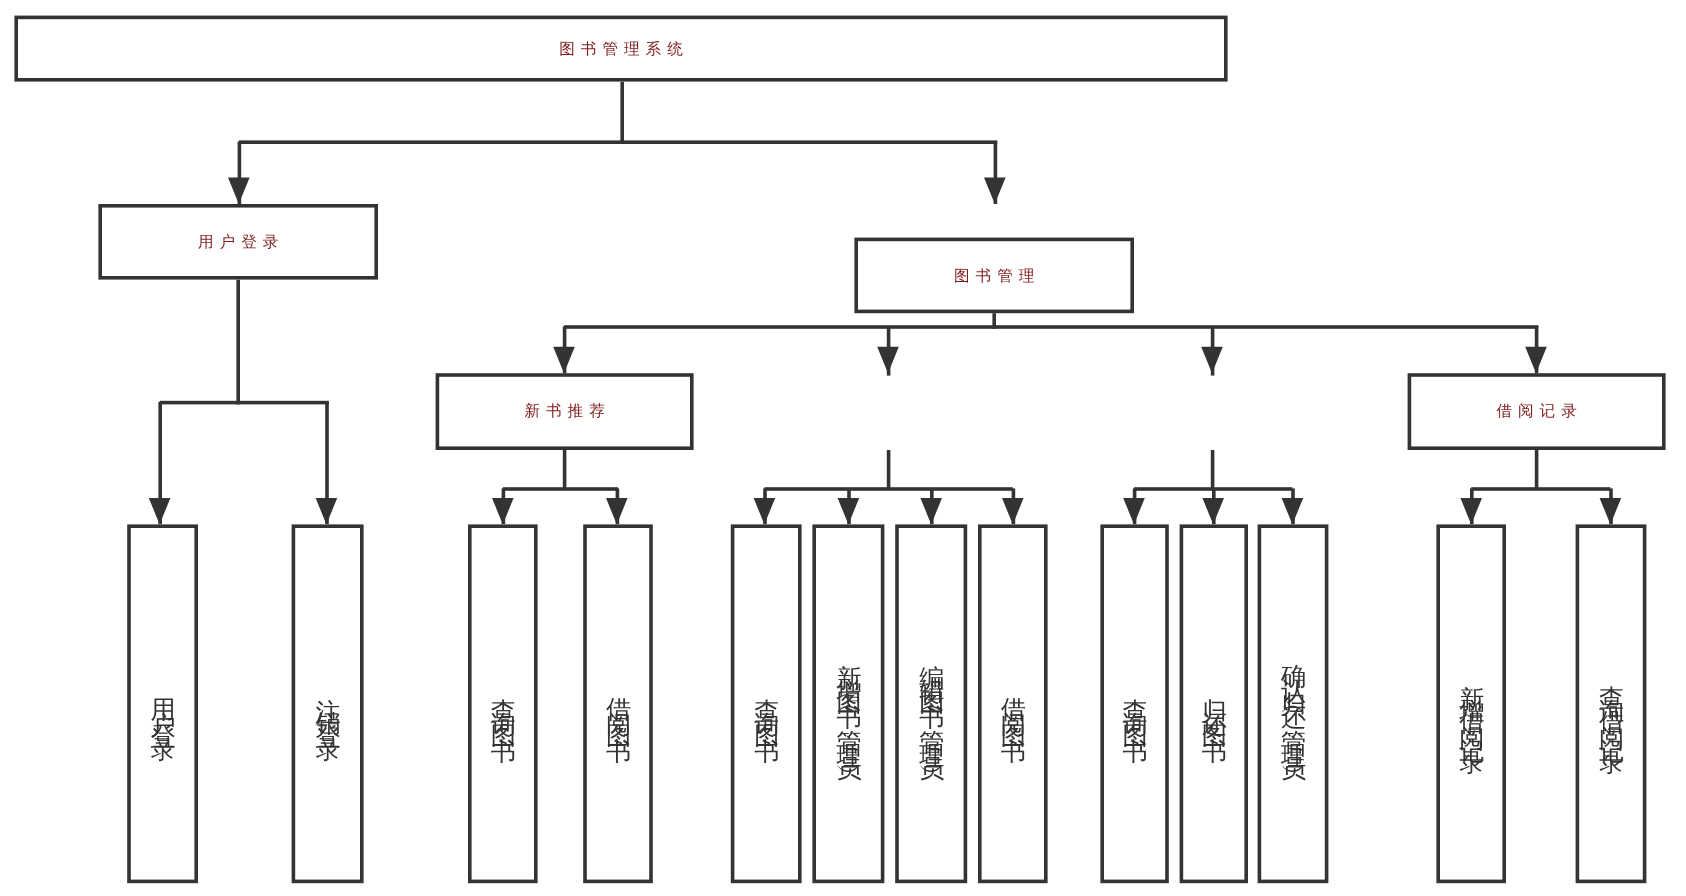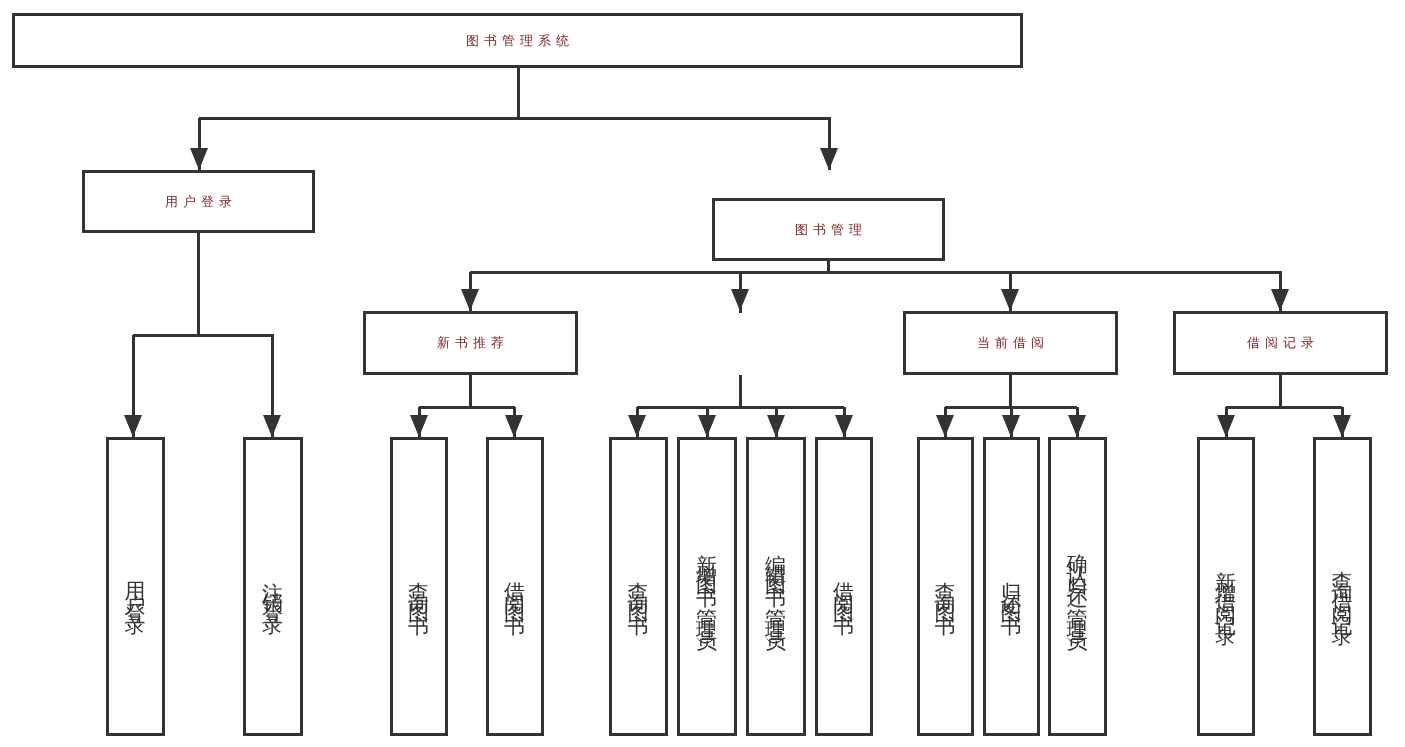--- a/index.html
+++ b/index.html
@@ -82,23 +82,20 @@
 
   <div class="hbox" style="left:82px; top:170px; width:233px; height:63px;">
     <span class="hlabel">用户登录</span>
   </div>
   <div class="hbox" style="left:712px; top:170px; width:233px; height:63px;margin-top:28px;">
     <span class="hlabel">图书管理</span>
   </div>
 
   <div class="hbox" style="left:363px; top:311px; width:215px; height:64px;text-align:center;">
     <span class="hlabel">新书推荐</span>
-  </div>
-  <div class="hbox" style="left:903px; top:311px; width:215px; height:64px;">
-    <span class="hlabel">当前借阅</span>
   </div>
   <div class="hbox" style="left:1173px; top:311px; width:215px; height:64px;">
     <span class="hlabel">借阅记录</span>
   </div>
 
   <div class="vbox" style="left:106px; top:437px; width:59px; height:299px;">
     <span class="vlabel">用户登录</span>
   </div>
   <div class="vbox" style="left:243px; top:437px; width:60px; height:299px;">
     <span class="vlabel">注销登录</span>

